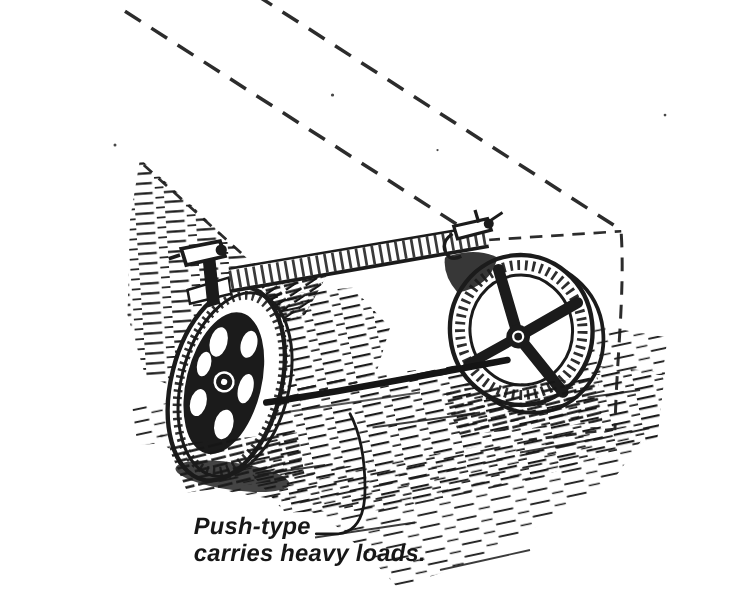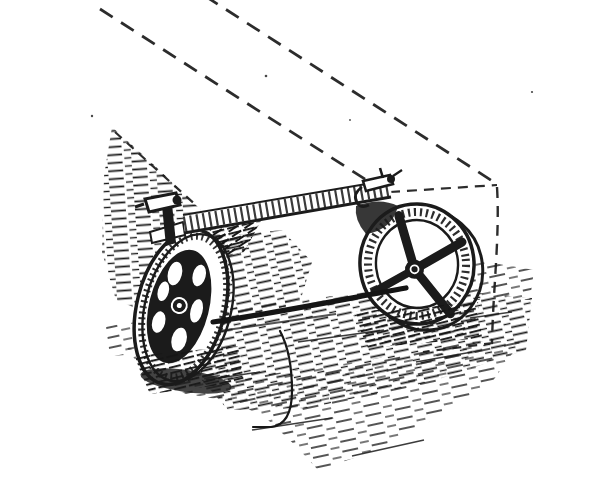--- a/index.html
+++ b/index.html
@@ -169,14 +169,16 @@
 
   <g fill="#1b1b1b" opacity="0.8">
     <circle cx="266" cy="76" r="1.3"></circle>
     <circle cx="532" cy="92" r="1.1"></circle>
     <circle cx="92" cy="116" r="1.2"></circle>
     <circle cx="350" cy="120" r="0.9"></circle>
   </g>
 </svg>
 
 <div class="caption">
+  <div>Push-type</div>
+  <div>carries heavy loads.</div>
 </div>
 </div>
 
 </body></html>

